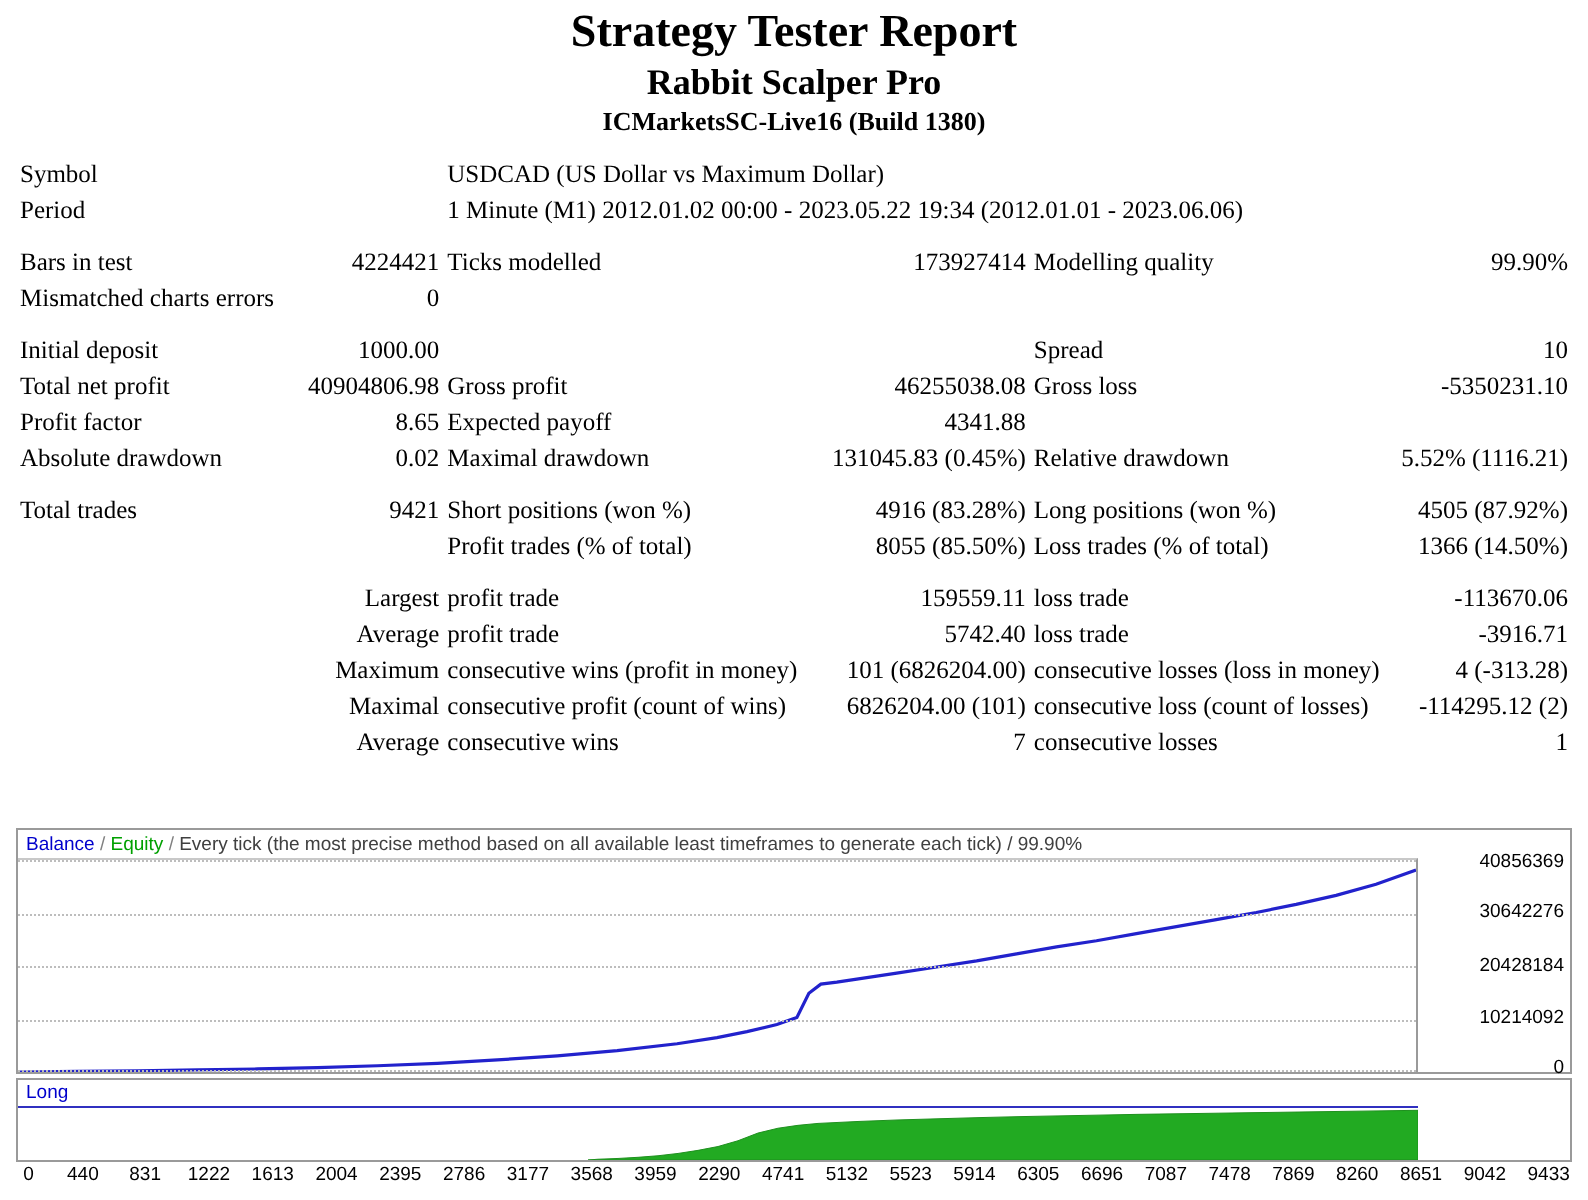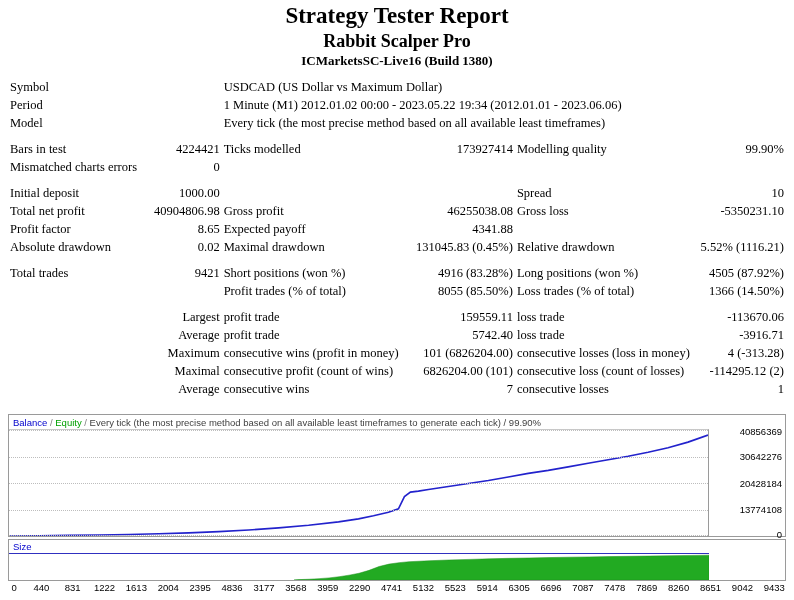--- a/index.html
+++ b/index.html
@@ -186,25 +186,20 @@
       <tr>
         <td class="lbl">Symbol</td>
         <td></td>
         <td class="val-left" colspan="4">USDCAD (US Dollar vs Maximum Dollar)</td>
       </tr>
       <tr>
         <td class="lbl">Period</td>
         <td></td>
         <td class="val-left" colspan="4">1 Minute (M1) 2012.01.02 00:00 - 2023.05.22 19:34 (2012.01.01 - 2023.06.06)</td>
       </tr>
-      <tr>
-        <td class="lbl">Model</td>
-        <td></td>
-        <td class="val-left" colspan="4">Every tick (the most precise method based on all available least timeframes)</td>
-      </tr>
 
       <tr class="spacer-row">
           <td colspan="6"></td>
         </tr>
 
       <tr>
         <td class="lbl">Bars in test</td>
         <td class="val">4224421</td>
         <td class="lbl">Ticks modelled</td>
         <td class="val">173927414</td>
@@ -344,43 +339,43 @@
         <div class="gridline" style="top:99.5%;"></div>
         <svg width="100%" height="100%" viewBox="0 0 700 105" preserveAspectRatio="none">
           <polyline fill="none" stroke="#2222cc" stroke-width="1.6" points="0,105 30,104.7 60,104.4 90,104 120,103.5 150,102.8 180,101.9 210,100.7 240,99 270,97 300,94.4 330,91 350,88 365,85 380,81.5 390,78 396,66 402,61.5 410,60.5 420,59 440,56 460,53 480,50 500,46.5 520,43 540,40 560,36.5 580,33 600,29.5 620,26 640,22 660,17.5 680,12 700,5"></polyline>
         </svg>
       </div>
 
       <div class="y-axis">
         <div class="y-tick" style="top:2px;">40856369</div>
         <div class="y-tick" style="top:25%;">30642276</div>
         <div class="y-tick" style="top:50%;">20428184</div>
-        <div class="y-tick" style="top:75%;">13774108</div>
+        <div class="y-tick" style="top:75%;">10214092</div>
         <div class="y-tick" style="top:98%;">0</div>
       </div>
     </div>
 
     <div class="size-box">
-      <div class="size-label">Size</div>
+      <div class="size-label">Long</div>
       <div class="size-plot">
         <svg width="100%" height="100%" viewBox="0 0 700 27" preserveAspectRatio="none">
           <polygon fill="#22aa22" stroke="#1d8f1d" stroke-width="0.5" points="285,27 290,26.6 300,26.2 310,25.6 320,24.8 330,23.6 340,22 350,20 360,17 370,13 380,10.5 390,9 400,8 420,7 440,6.2 460,5.6 480,5 500,4.5 520,4.1 540,3.7 560,3.3 580,3 600,2.7 620,2.4 640,2.1 660,1.8 680,1.5 700,1.2 700,27"></polygon>
         </svg>
       </div>
     </div>
 
     <div class="x-axis">
       <div class="x-tick" style="left:0.8%;">0</div>
       <div class="x-tick" style="left:4.3%;">440</div>
       <div class="x-tick" style="left:8.3%;">831</div>
       <div class="x-tick" style="left:12.4%;">1222</div>
       <div class="x-tick" style="left:16.5%;">1613</div>
       <div class="x-tick" style="left:20.6%;">2004</div>
       <div class="x-tick" style="left:24.7%;">2395</div>
-      <div class="x-tick" style="left:28.8%;">4836</div>
+      <div class="x-tick" style="left:28.8%;">2786</div>
       <div class="x-tick" style="left:32.9%;">3177</div>
       <div class="x-tick" style="left:37.0%;">3568</div>
       <div class="x-tick" style="left:41.1%;">3959</div>
       <div class="x-tick" style="left:45.2%;">2290</div>
       <div class="x-tick" style="left:49.3%;">4741</div>
       <div class="x-tick" style="left:53.4%;">5132</div>
       <div class="x-tick" style="left:57.5%;">5523</div>
       <div class="x-tick" style="left:61.6%;">5914</div>
       <div class="x-tick" style="left:65.7%;">6305</div>
       <div class="x-tick" style="left:69.8%;">6696</div>

